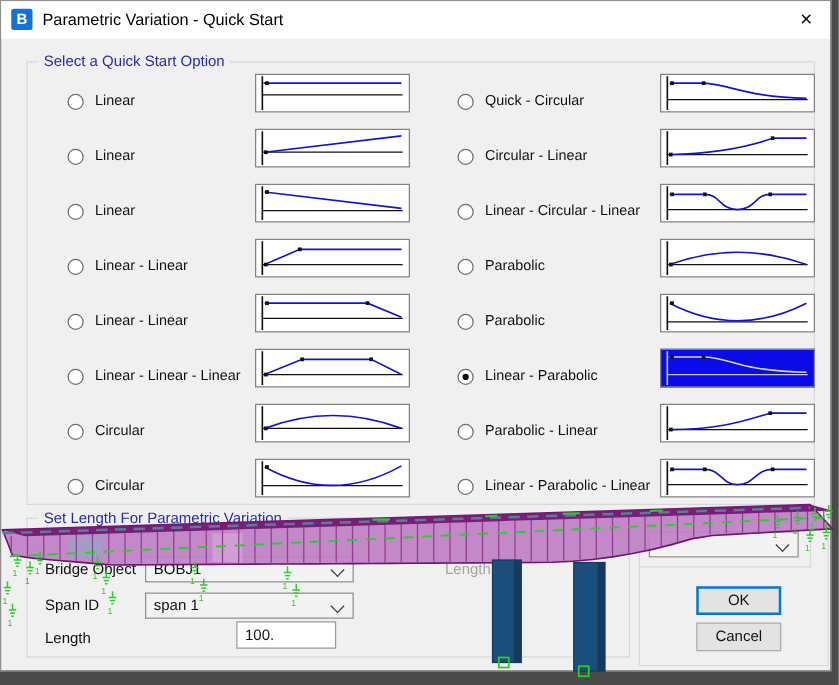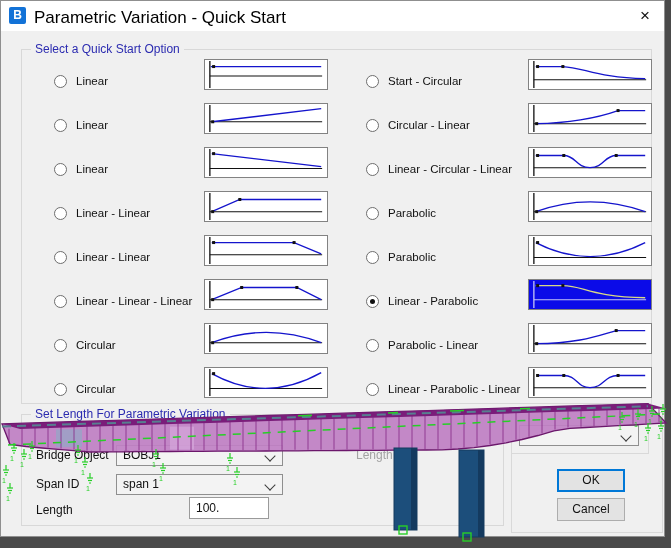--- a/index.html
+++ b/index.html
@@ -10,21 +10,21 @@
   .dialog{
     position:absolute;left:0;top:0;width:665px;height:537px;
     background:#f0f0f0;border:1px solid #8f8f8f;box-sizing:border-box;
   }
   
   .titlebar{position:absolute;left:0;top:0;width:100%;height:30px;background:#ffffff;}
   .app-icon{
     position:absolute;left:8px;top:6px;width:17px;height:17px;border-radius:2px;
     background:#1272d7;color:#fff;font-weight:bold;font-size:12px;line-height:17px;text-align:center;
   }
-  .title-text{position:absolute;left:33px;top:7px;font-size:17px;color:#000;}
+  .title-text{position:absolute;left:33px;top:7px;font-size:13px;color:#000;}
   .close-btn{
     position:absolute;right:4px;top:0;width:30px;height:30px;text-align:center;line-height:30px;
     font-size:17px;color:#111;cursor:default;
   }
   
   .group{position:absolute;border:1px solid #d8d8d8;box-sizing:border-box;background:transparent;}
   .glabel{
     position:absolute;top:-8px;left:9px;background:#f0f0f0;padding:0 4px;
     font-size:12px;color:#2b2bb0;white-space:nowrap;
   }
@@ -188,21 +188,21 @@
               <line x1="2" y1="22" x2="122" y2="22" stroke="#111111" stroke-width="1.1"></line>
               <path d="M4 6 Q62 38 121 5" fill="none" stroke="#1414cc" stroke-width="1.4"></path>
               <rect x="4.4" y="4.4" width="3.2" height="3.2" fill="#111111"></rect>
             </svg>
           </div>
   </div>
       </div>
     <div class="col col-right" id="col-right">
         <div class="opt-row" style="top: 0px;">
     <span class="radio"></span>
-    <span class="opt-label">Start - Circular</span>
+    <span class="opt-label">Quick - Circular</span>
     <div class="preview">
             <svg viewBox="0 0 124 31">
               <line x1="2" y1="1" x2="2" y2="30" stroke="#111111" stroke-width="1.4"></line>
               <line x1="2" y1="21" x2="122" y2="21" stroke="#111111" stroke-width="1.1"></line>
               <path d="M4 7 L33 7 C55 8 70 19 121 20" fill="none" stroke="#1414cc" stroke-width="1.4"></path>
               <rect x="4.4" y="5.4" width="3.2" height="3.2" fill="#111111"></rect>
               <rect x="31.4" y="5.4" width="3.2" height="3.2" fill="#111111"></rect>
             </svg>
           </div>
   </div>

